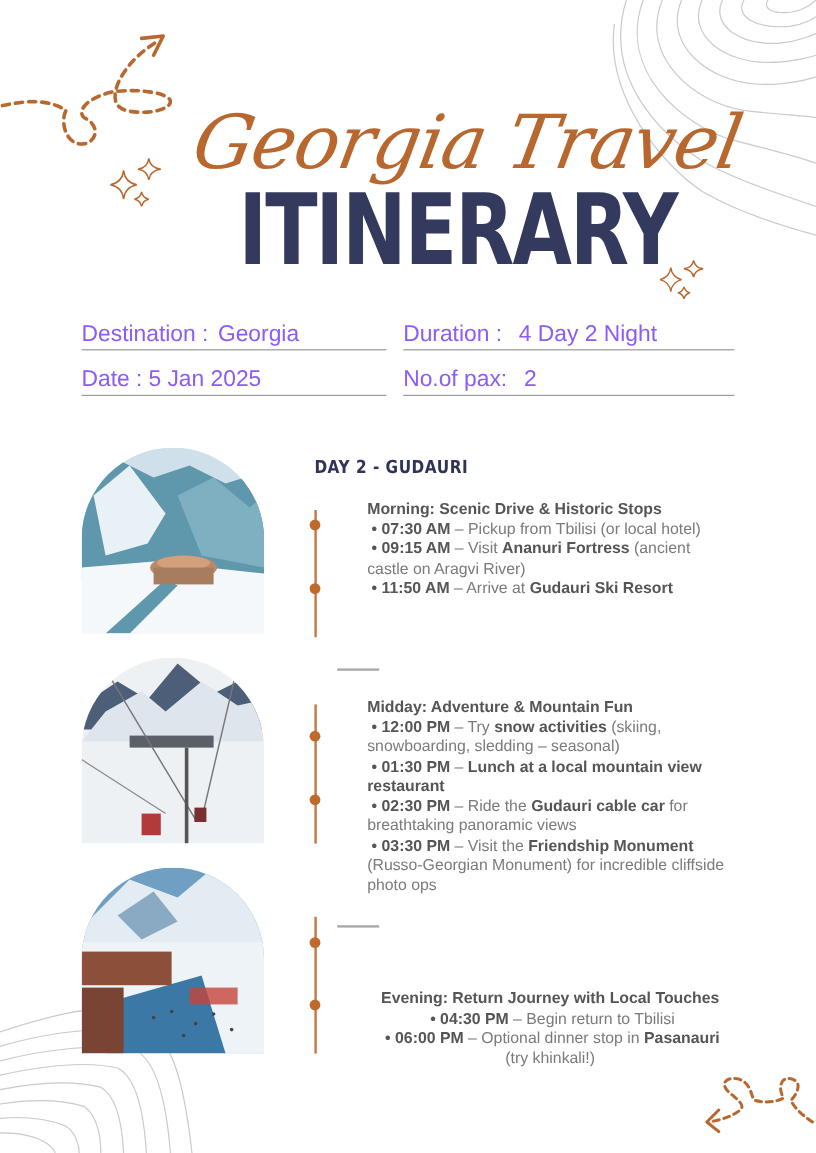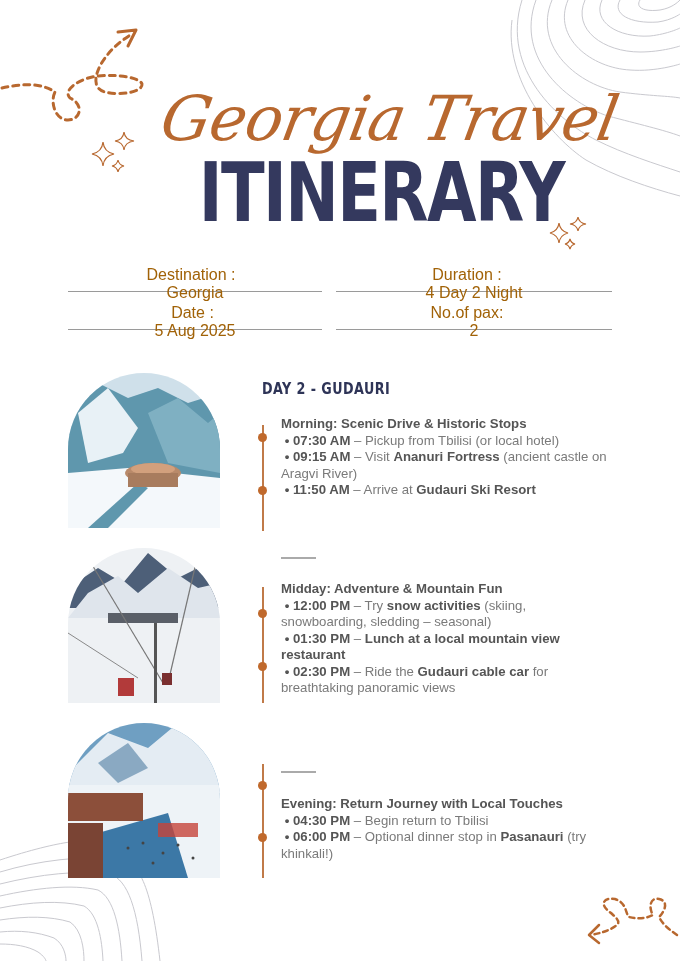--- a/index.html
+++ b/index.html
@@ -18,21 +18,21 @@
     .title-main {
       position: absolute; left: 158px; top: 152px; width: 370px;
       font-family: "DejaVu Sans", sans-serif; font-weight: bold;
       font-size: 82px; color: #34395e; line-height: 1;
       letter-spacing: -2px; text-align: center;
       transform: scaleX(0.78); transform-origin: center;
     }
 
     .info-field {
       position: absolute; height: 26px; border-bottom: 1.5px solid #9a9a9a;
-      font-size: 16px; color: #a16207; display: flex; align-items: center; flex-direction: column;
+      font-size: 19px; color: #8b5cf6; display: flex; align-items: center;
     }
     .info-field .lbl { margin-right: 8px; }
 
     .day-title {
       position: absolute; left: 262px; top: 380px;
       font-family: "DejaVu Sans", sans-serif; font-weight: bold;
       font-size: 15px; color: #2e3457; letter-spacing: 0.5px;
       transform: scaleX(0.85); transform-origin: left;
     }
 
@@ -40,21 +40,21 @@
       position: absolute; left: 68px; width: 152px; height: 155px;
       border-radius: 76px 76px 0 0; overflow: hidden;
     }
 
     .tl-line { position: absolute; width: 1.5px; background: #c07a48; left: 262px; }
     .tl-dot { position: absolute; width: 9px; height: 9px; border-radius: 50%; background: #c0692c; left: 258px; }
     .sep { position: absolute; left: 281px; width: 35px; height: 1.5px; background: #aaa; }
 
     .block { position: absolute; left: 281px; width: 330px; font-size: 13.2px; line-height: 16.5px; color: #7a7a7a; }
     .block .head { font-weight: bold; color: #555; }
-    .block .it { display: block; }
+    .block .it { display: block; margin-left: 25px; }
     .block b { color: #555; }
   </style>
 </head>
 <body>
 
 <svg class="deco" style="left:0;top:20px" width="150" height="110" viewBox="0 0 150 110">
   <path d="M2 68 C20 64 40 62 55 72 C50 82 55 100 68 100 C80 100 85 85 70 78 C62 70 80 58 98 56 C120 54 140 58 142 64 C143 72 120 76 105 72 C90 68 96 50 105 38 C112 28 122 20 132 14" fill="none" stroke="#b8682f" stroke-width="3" stroke-dasharray="6 5" stroke-linecap="round"></path>
   <path d="M118 12 L136 10 L128 26" fill="none" stroke="#b8682f" stroke-width="3" stroke-linecap="round" stroke-linejoin="round"></path>
 </svg>
 
@@ -108,21 +108,21 @@
 <div class="info-field" style="left:68px;top:266px;width:254px;">
   <span class="lbl">Destination :</span>
   <span>Georgia</span>
 </div>
 <div class="info-field" style="left:336px;top:266px;width:276px;">
   <span class="lbl" style="margin-right:14px">Duration :</span>
   <span>4 Day 2 Night</span>
 </div>
 <div class="info-field" style="left:68px;top:304px;width:254px;">
   <span class="lbl" style="margin-right:5px">Date :</span>
-  <span>5 Aug 2025</span>
+  <span>5 Jan 2025</span>
 </div>
 <div class="info-field" style="left:336px;top:304px;width:276px;">
   <span class="lbl" style="margin-right:14px">No.of pax:</span>
   <span>2</span>
 </div>
 
 <div class="day-title">DAY 2 - GUDAURI</div>
 
 <div class="photo" style="top:373px;">
   <svg width="152" height="155" viewBox="0 0 152 155">
@@ -192,19 +192,20 @@
   <span class="it">&nbsp;<b>•</b> <b>07:30 AM</b><span> – Pickup from Tbilisi (or local hotel)</span></span>
   <span class="it">&nbsp;<b>•</b> <b>09:15 AM</b><span> – Visit </span><b>Ananuri Fortress</b><span> (ancient castle on Aragvi River)</span></span>
   <span class="it">&nbsp;<b>•</b> <b>11:50 AM</b><span> – Arrive at </span><b>Gudauri Ski Resort</b></span>
 </div>
 
 <div class="block" style="top:581px;">
   <span class="it head">Midday: Adventure &amp; Mountain Fun</span>
   <span class="it">&nbsp;<b>•</b> <b>12:00 PM</b><span> – Try </span><b>snow activities</b><span> (skiing, snowboarding, sledding – seasonal)</span></span>
   <span class="it">&nbsp;<b>•</b> <b>01:30 PM</b><span> – </span><b>Lunch at a local mountain view restaurant</b></span>
   <span class="it">&nbsp;<b>•</b> <b>02:30 PM</b><span> – Ride the </span><b>Gudauri cable car</b><span> for breathtaking panoramic views</span></span>
-</div>
-
-<div class="block" style="top:796px;">
+  <span class="it">&nbsp;<b>•</b> <b>03:30 PM</b><span> – Visit the </span><b>Friendship Monument</b><span> (Russo-Georgian Monument) for incredible cliffside photo ops</span></span>
+</div>
+
+<div class="block" style="top:824px;text-align:center;">
   <span class="it head">Evening: Return Journey with Local Touches</span>
   <span class="it">&nbsp;<b>•</b> <b>04:30 PM</b><span> – Begin return to Tbilisi</span></span>
   <span class="it">&nbsp;<b>•</b> <b>06:00 PM</b><span> – Optional dinner stop in </span><b>Pasanauri</b><span> (try khinkali!)</span></span>
 </div>
 
 </body></html>

